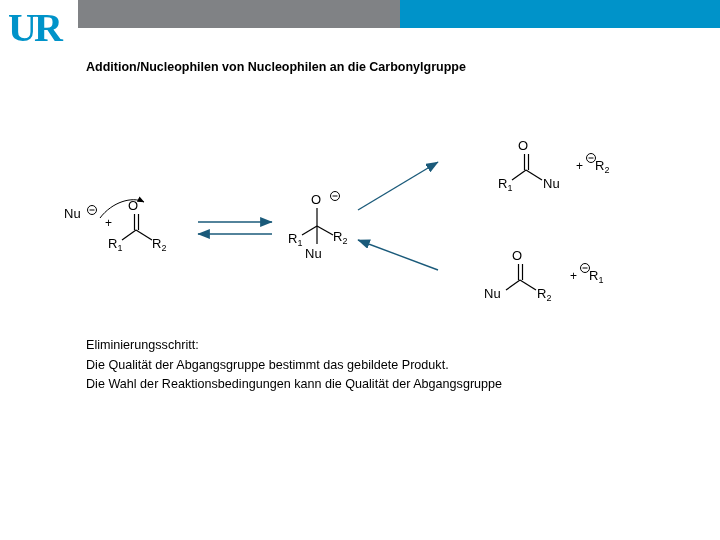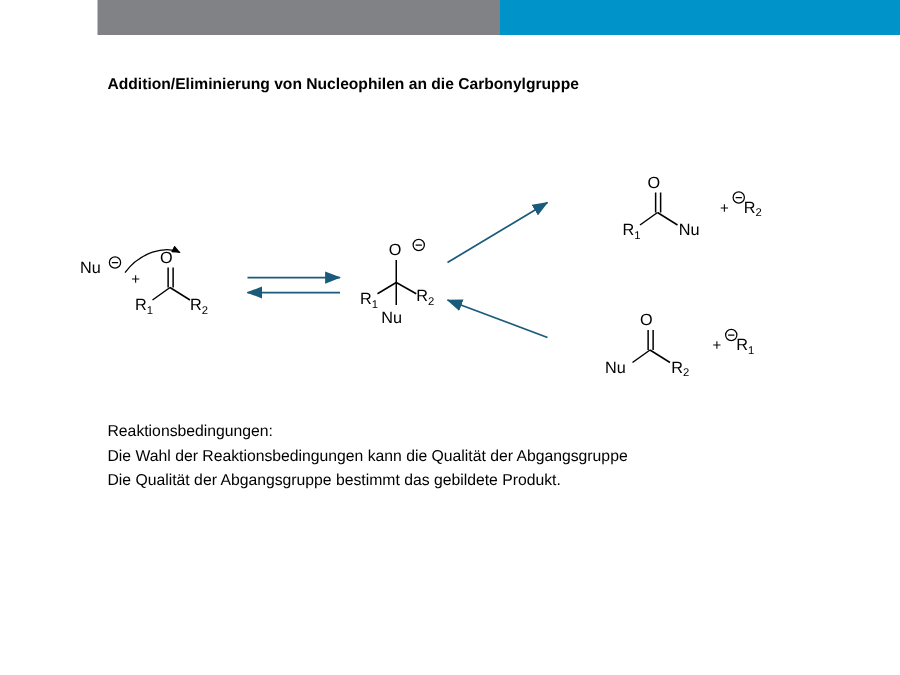--- a/index.html
+++ b/index.html
@@ -71,23 +71,26 @@
     color: #000;
   }
   .body-text div { white-space: pre-wrap; }
 </style>
 </head>
 <body>
 
 <div class="header">
   <div class="bar-gray"></div>
   <div class="bar-blue"></div>
+  <div class="logo">
+    <span>UR</span>
+  </div>
 </div>
 
-<div class="slide-title">Addition/Eliminierung von Nucleophilen an die Carbonylgruppe</div>
+<div class="slide-title">Addition/Nucleophilen von Nucleophilen an die Carbonylgruppe</div>
 
 <div class="scheme">
   <svg width="640" height="215" viewBox="0 0 640 215" xmlns="http://www.w3.org/2000/svg">
     <defs>
       <marker id="arrowhead" markerWidth="9" markerHeight="7" refX="8.5" refY="3.5" orient="auto" markerUnits="strokeWidth">
         <polygon points="0 0, 9 3.5, 0 7" fill="#1a5a7a"></polygon>
       </marker>
       <marker id="arrowheadsm" markerWidth="7" markerHeight="6" refX="6.5" refY="3" orient="auto" markerUnits="strokeWidth">
         <polygon points="0 0, 7 3, 0 6" fill="#000000"></polygon>
       </marker>
@@ -154,16 +157,16 @@
       <text x="497" y="188">R<tspan font-size="9" dy="3">2</tspan></text>
       <text x="530" y="170" font-size="12">+</text>
       <circle cx="545" cy="158" r="4.5" fill="none" stroke="#000" stroke-width="1"></circle>
       <line x1="542.5" y1="158" x2="547.5" y2="158" stroke="#000" stroke-width="1"></line>
       <text x="549" y="170">R<tspan font-size="9" dy="3">1</tspan></text>
     </g>
   </svg>
 </div>
 
 <div class="body-text">
-  <div>Reaktionsbedingungen:</div>
+  <div>Eliminierungsschritt:</div>
+  <div>Die Qualität der Abgangsgruppe bestimmt das gebildete Produkt.</div>
   <div>Die Wahl der Reaktionsbedingungen kann die Qualität der Abgangsgruppe</div>
-  <div>Die Qualität der Abgangsgruppe bestimmt das gebildete Produkt.</div>
 </div>
 
 </body></html>

